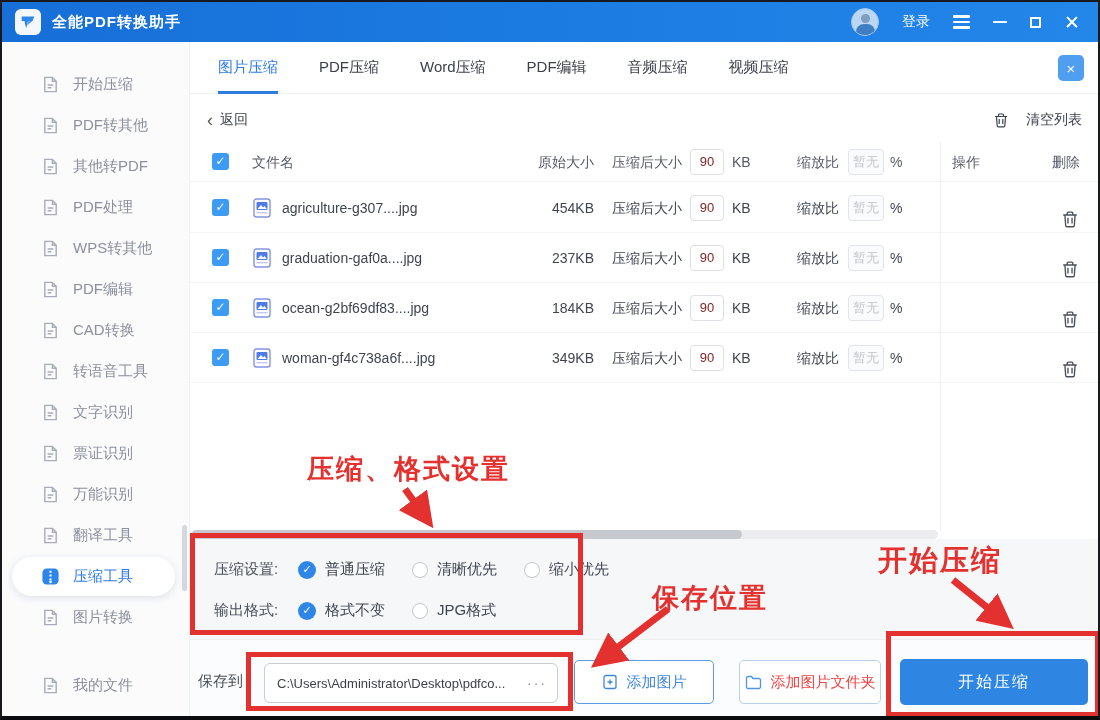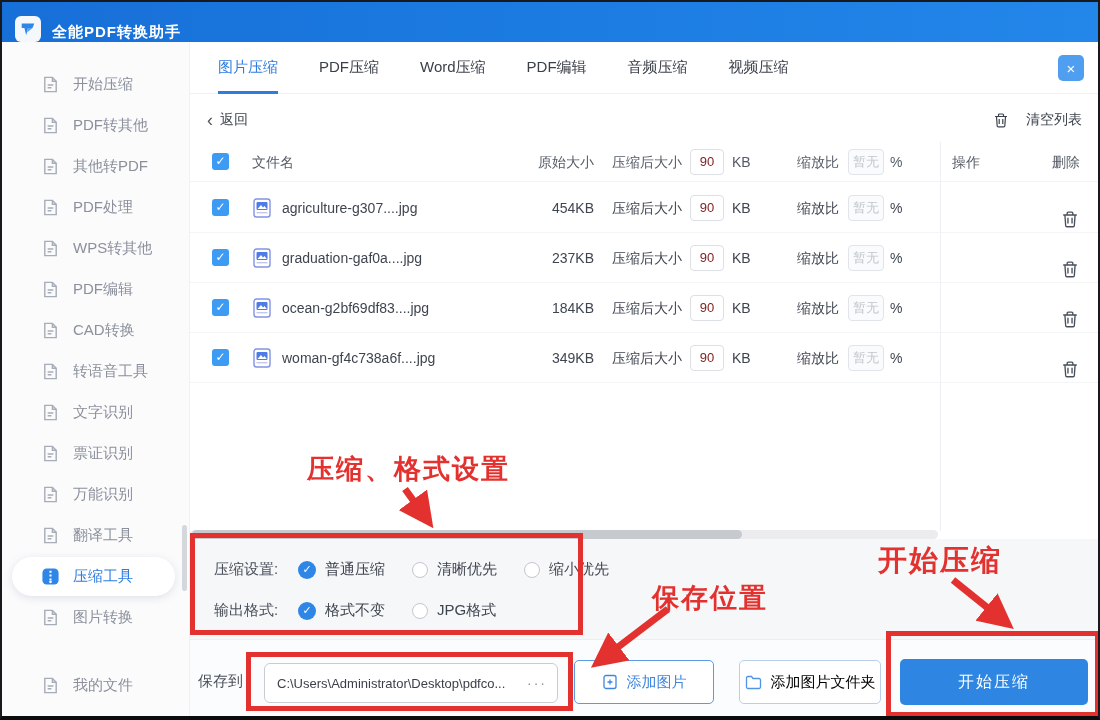--- a/index.html
+++ b/index.html
@@ -3,21 +3,21 @@
 <meta charset="utf-8">
 <style>
   * { margin:0; padding:0; box-sizing:border-box; }
   html,body { background:#e8e8e8; font-family:"Liberation Sans","DejaVu Sans",sans-serif; }
   #window { position:relative; width:1100px; height:720px; background:#fff; overflow:hidden;
             border:2px solid #17191c; border-bottom:4px solid #0b0c0e; }
 
   
   .titlebar { position:absolute; top:0; left:0; right:0; height:40px;
               background:linear-gradient(90deg,#176fd8 0%,#1b7ae0 45%,#2386e9 100%);
-              display:flex; align-items:flex-end; color:#fff; }
+              display:flex; align-items:center; color:#fff; }
   .logo { width:26px; height:26px; margin-left:13px; background:#f4f8fd; border-radius:6px;
           display:flex; align-items:center; justify-content:center; }
   .logo svg { display:block; }
   .app-title { margin-left:11px; font-size:15px; font-weight:600; letter-spacing:1px; }
   .tb-right { position:absolute; right:0; top:0; height:40px; display:flex; align-items:center; gap:23px; padding-right:18px; }
   .avatar { width:28px; height:28px; border-radius:50%; background:#bcd7f3; overflow:hidden; position:relative; border:1px solid #9fc6ef; }
   .avatar .head { position:absolute; left:9px; top:5px; width:9px; height:9px; border-radius:50%; background:#7e9fc0; }
   .avatar .body { position:absolute; left:4px; top:15px; width:19px; height:12px; border-radius:8px 8px 0 0; background:#3f7fc4; }
   .login { font-size:14px; }
   .tbtn { color:#fff; font-size:16px; line-height:1; cursor:default; display:flex; align-items:center; }
@@ -100,21 +100,21 @@
   
   .footer { position:absolute; top:597px; left:0; right:0; bottom:0; background:#fbfcfd; border-top:1px solid #eceef0; }
   .save-label { position:absolute; left:8px; top:32px; font-size:15px; color:#4a505b; }
   .path-box { position:absolute; left:74px; top:23px; width:294px; height:40px; border:1px solid #c9cdd2; border-radius:6px;
               background:#fff; display:flex; align-items:center; padding:0 10px 0 12px; cursor:text; }
   .path-text { flex:1; font-size:13px; color:#3a3f48; white-space:nowrap; overflow:hidden; }
   .dots { color:#8b909a; font-size:14px; letter-spacing:2px; margin-left:6px; cursor:pointer; }
   .btn-outline { position:absolute; top:20px; height:44px; border-radius:5px; background:#fff; display:flex;
                  align-items:center; justify-content:center; gap:9px; font-size:15px; cursor:pointer; }
   .btn-add-img { left:384px; width:140px; border:1px solid #5b9be4; color:#3f86dc; }
-  .btn-add-folder { left:549px; width:142px; border:1px solid #b9cfe8; color:#000000; }
+  .btn-add-folder { left:549px; width:142px; border:1px solid #b9cfe8; color:#ef4444; }
   .btn-start { position:absolute; left:710px; top:19px; width:188px; height:46px; background:#2e86e2; color:#fff;
                border:none; border-radius:5px; font-size:16px; letter-spacing:2px; cursor:pointer;
                display:flex; align-items:center; justify-content:center; font-family:inherit; }
 
   
   .redbox { position:absolute; border:5px solid #e2312e; pointer-events:none; }
   .box-settings { left:188px; top:531px; width:393px; height:102px; }
   .box-path { left:244px; top:650px; width:327px; height:59px; }
   .box-start { left:884px; top:629px; width:214px; height:86px; }
   .rednote { position:absolute; color:#e2312e; font-weight:700; pointer-events:none; letter-spacing:2px; }
@@ -129,20 +129,39 @@
 <div id="window">
 
   <div class="titlebar">
     <div class="logo">
       <svg width="18" height="18" viewBox="0 0 20 20">
           <path d="M3 4 L17 4 L15 9 L10 9 L8 17 L6 9 L3 9 Z" fill="#2e86e8"></path>
           <path d="M10 9 L15 9 L9 14 Z" fill="#5aa4ef"></path>
         </svg>
     </div>
     <span class="app-title">全能PDF转换助手</span>
+    <div class="tb-right">
+      <div class="avatar">
+          <div class="head"></div>
+          <div class="body"></div>
+        </div>
+      <span class="login">登录</span>
+      <span class="tbtn burger">
+          <i></i>
+          <i></i>
+          <i></i>
+        </span>
+      <span class="tbtn min">
+          <i></i>
+        </span>
+      <span class="tbtn max">
+          <i></i>
+        </span>
+      <span class="tbtn close">✕</span>
+    </div>
   </div>
 
   <div class="sidebar">
     <div>
         <div class="side-item">
     <span class="side-icon">
             <svg width="19" height="19" viewBox="0 0 20 20" fill="none" stroke="#a7adb8" stroke-width="1.5">
               <path d="M4 2.5 h8 l4 4 V17.5 h-12 Z"></path>
               <path d="M12 2.5 V6.5 H16"></path>
               <path d="M7 10.5 h6 M7 13.5 h4"></path>

